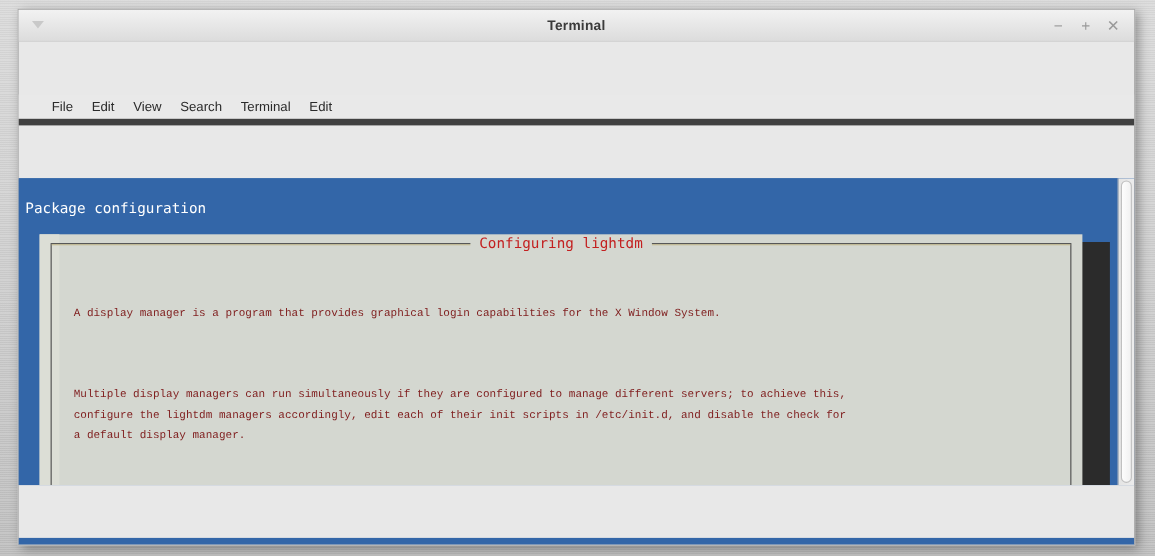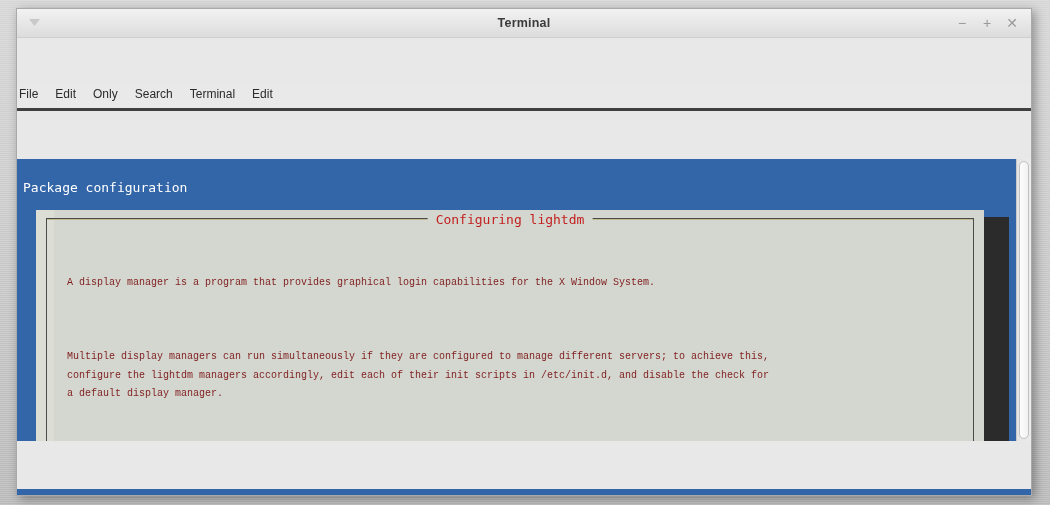--- a/index.html
+++ b/index.html
@@ -91,23 +91,24 @@
     color: #9a9a9a;
     cursor: default;
   }
 
   
   .menubar {
     height: 22px;
     flex: 0 0 22px;
     background: #e9e9e9;
     display: flex;
-    padding-left: 0;
+    align-items: center;
+    padding-left: 28px;
     gap: 13px;
-    border-bottom: 3px solid #404040;
+    border-bottom: 6px solid #404040;
   }
   .menu-item {
     font-size: 12px;
     color: #2b2b2b;
     padding: 1px 2px;
     cursor: default;
   }
 
   
   .term-wrap {
@@ -260,21 +261,21 @@
     <div class="win-controls">
       <div class="win-btn">−</div>
       <div class="win-btn">+</div>
       <div class="win-btn">✕</div>
     </div>
   </div>
 
   <div class="menubar">
     <div class="menu-item">File</div>
     <div class="menu-item">Edit</div>
-    <div class="menu-item">Only</div>
+    <div class="menu-item">View</div>
     <div class="menu-item">Search</div>
     <div class="menu-item">Terminal</div>
     <div class="menu-item">Edit</div>
   </div>
 
   <div class="term-wrap">
 
     <div class="term">
 
       <div class="pkg-header">Package configuration</div>

